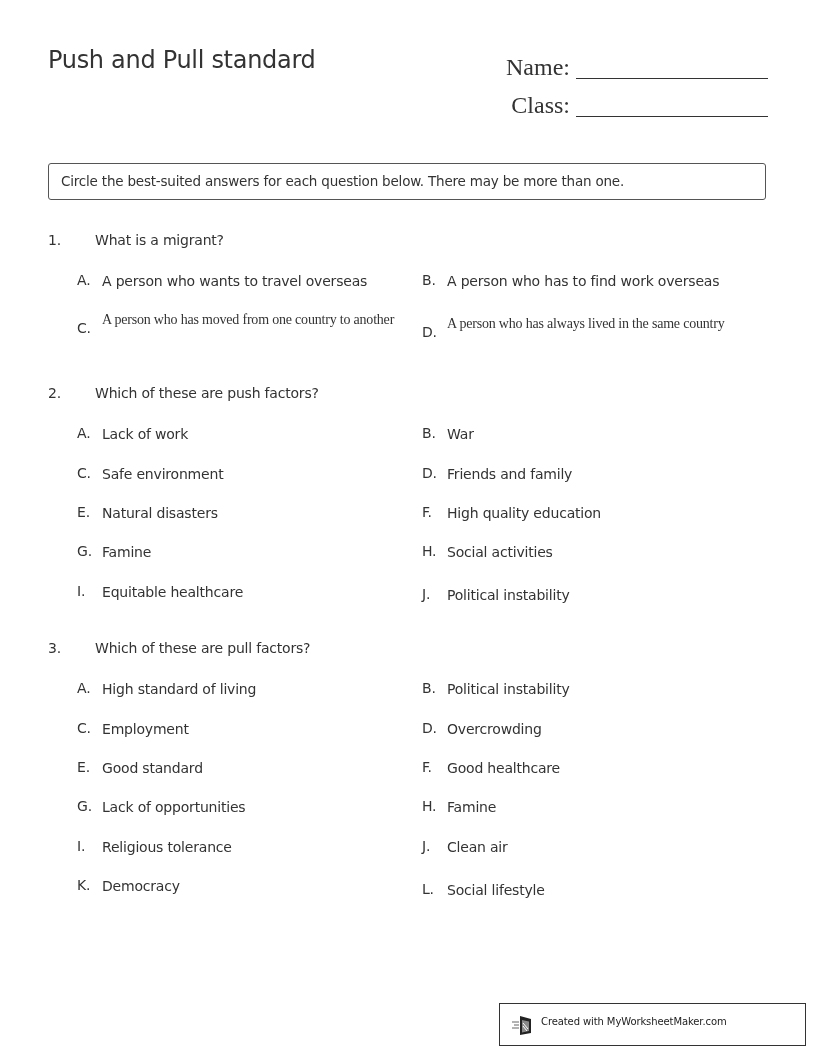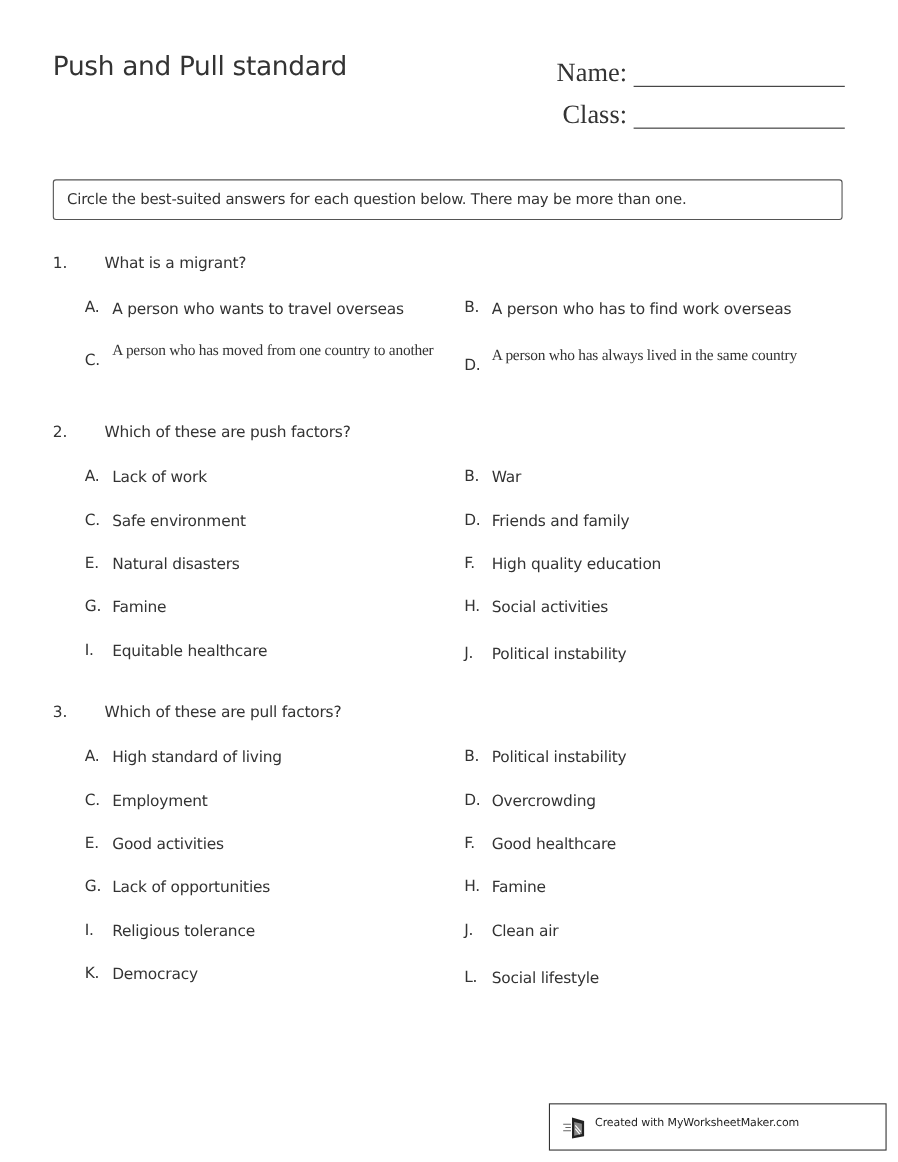--- a/index.html
+++ b/index.html
@@ -127,21 +127,21 @@
 <div class="opt" style="left:77px; top:720px;">
     <span class="letter">C.</span>
     <span class="otext">Employment</span>
   </div>
 <div class="opt" style="left:422px; top:720px;">
     <span class="letter">D.</span>
     <span class="otext">Overcrowding</span>
   </div>
 <div class="opt" style="left:77px; top:759px;">
     <span class="letter">E.</span>
-    <span class="otext">Good activities</span>
+    <span class="otext">Good standard</span>
   </div>
 <div class="opt" style="left:422px; top:759px;">
     <span class="letter">F.</span>
     <span class="otext">Good healthcare</span>
   </div>
 <div class="opt" style="left:77px; top:798px;">
     <span class="letter">G.</span>
     <span class="otext">Lack of opportunities</span>
   </div>
 <div class="opt" style="left:422px; top:798px;">

